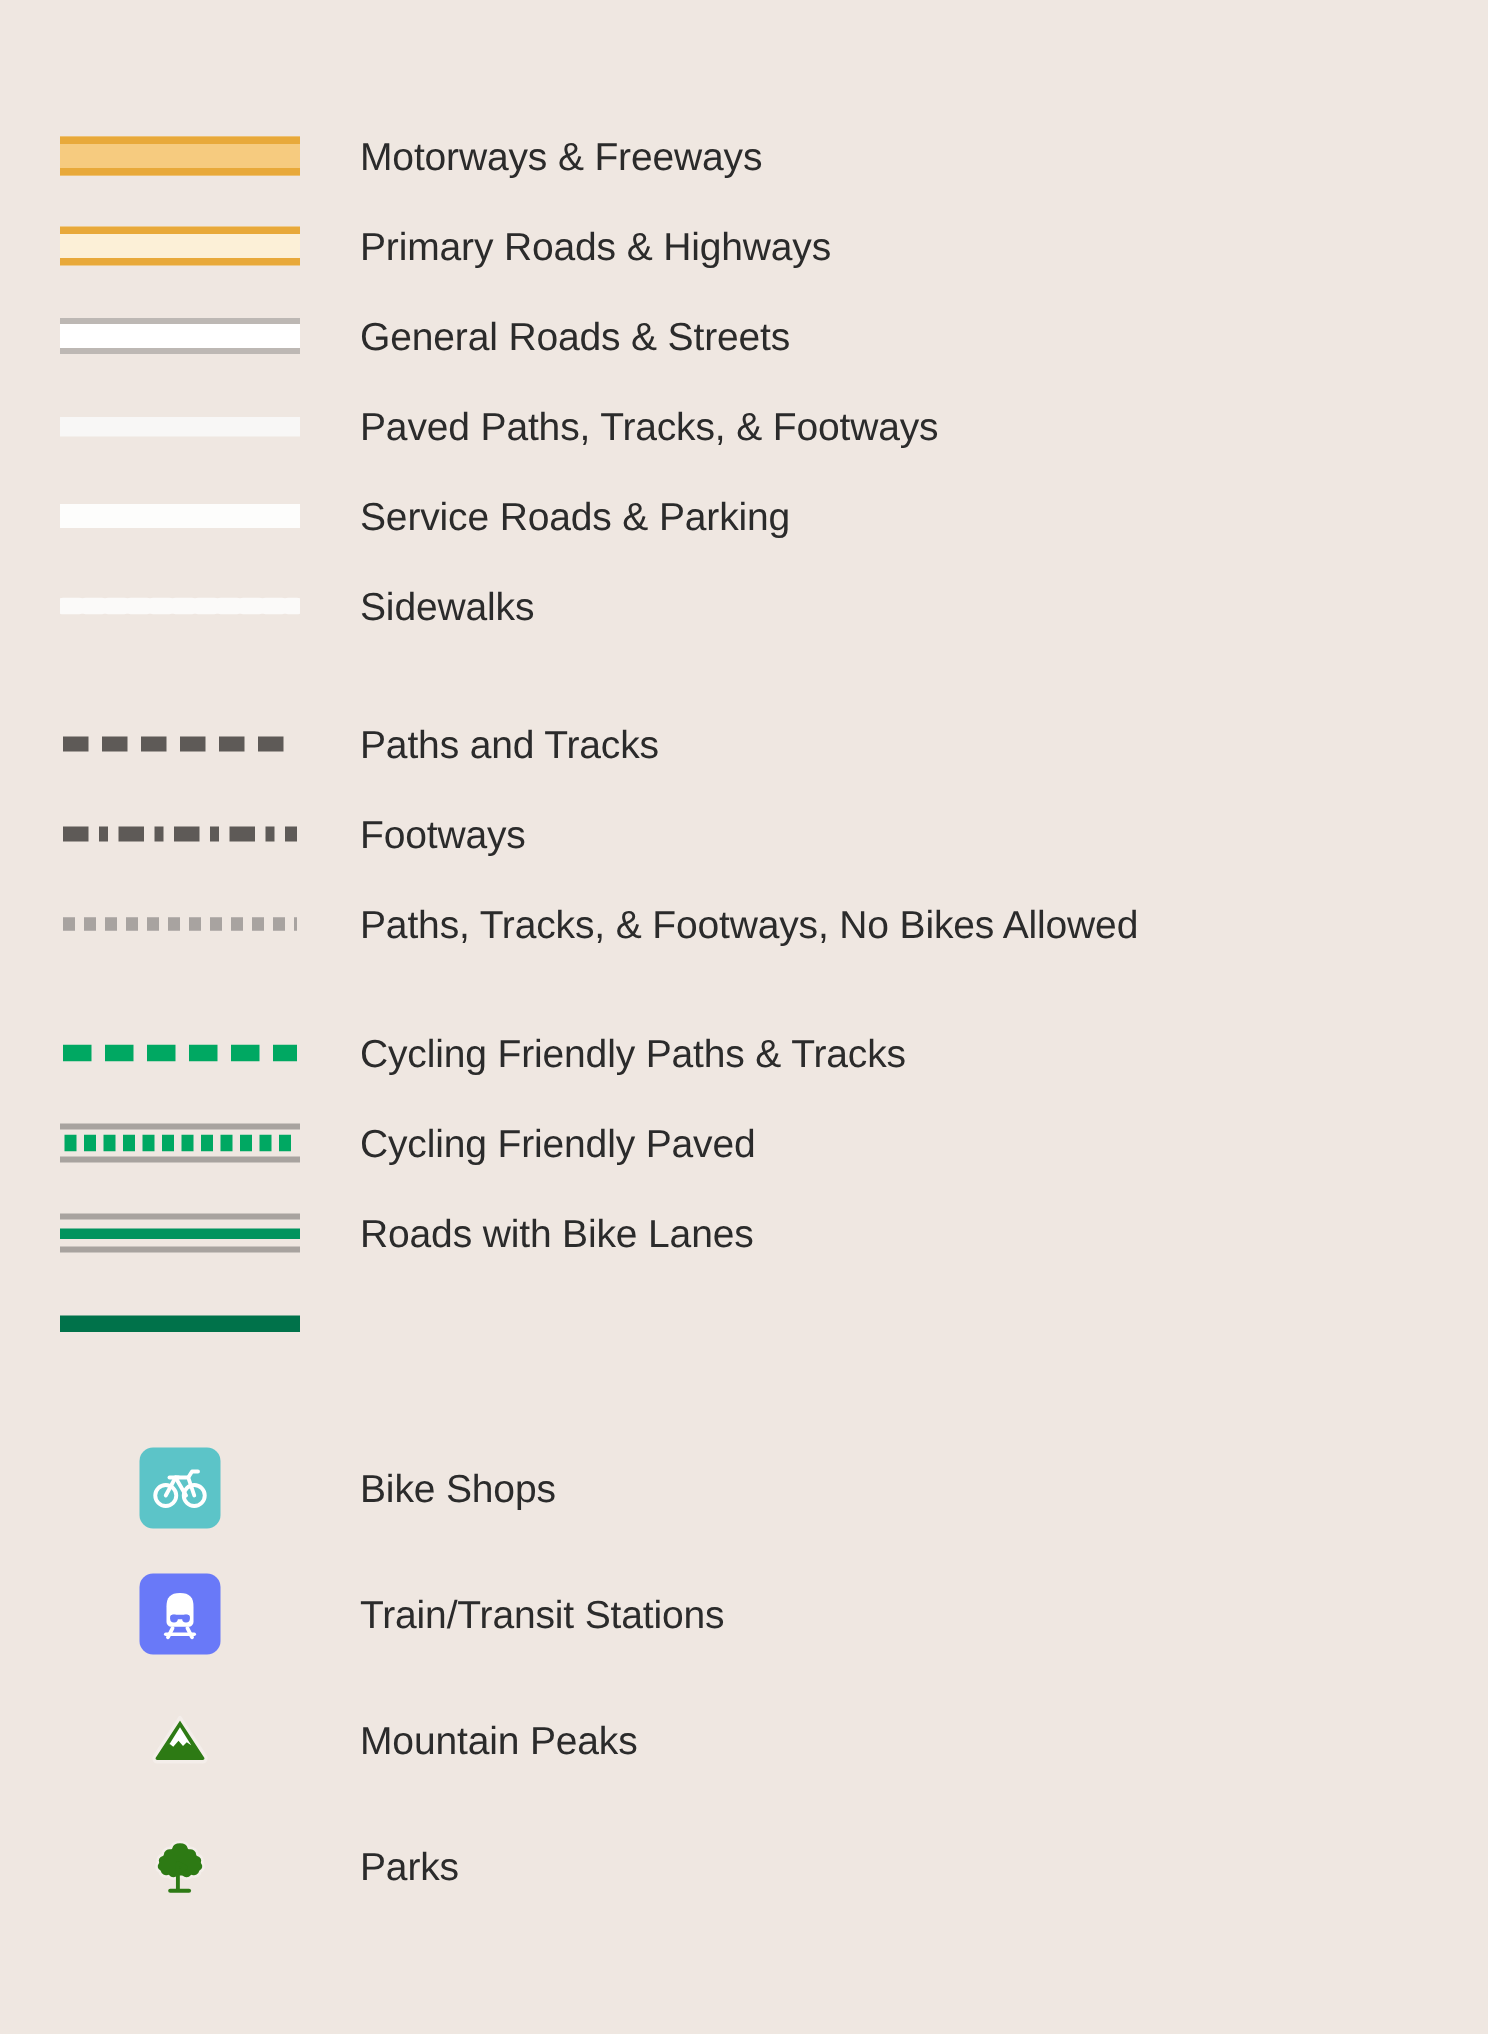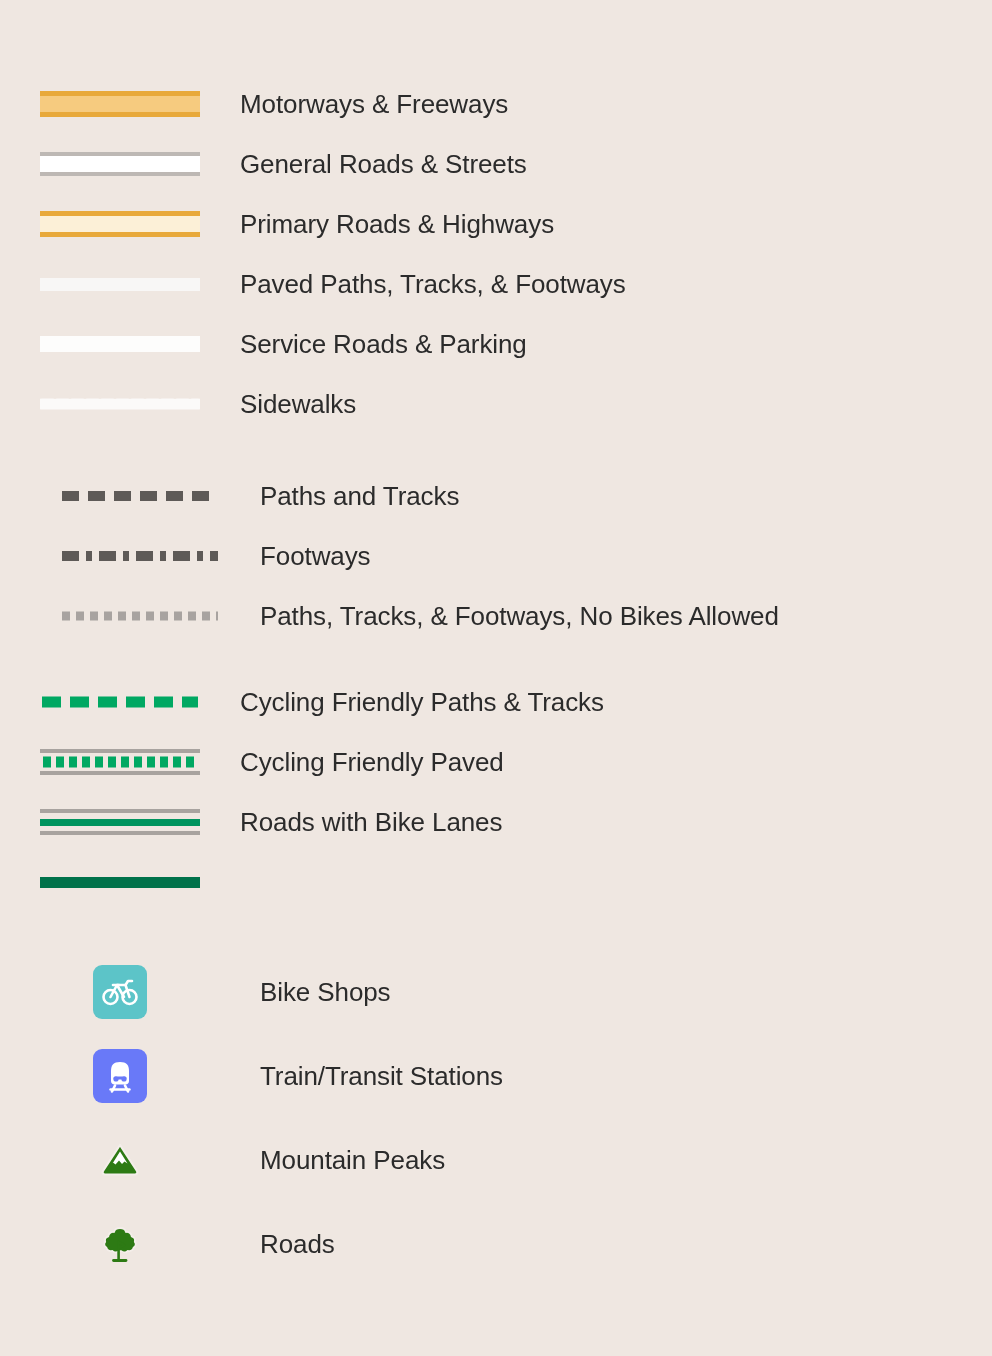--- a/index.html
+++ b/index.html
@@ -147,21 +147,20 @@
     flex: 0 0 240px;
     display: flex;
     align-items: center;
     justify-content: center;
     height: 84px;
   }
   .poi-row {
     display: flex;
     align-items: center;
     height: 84px;
-    gap: 20px;
   }
   .icon-tile {
     width: 54px;
     height: 54px;
     border-radius: 9px;
     display: flex;
     align-items: center;
     justify-content: center;
   }
   .tile-bike { background: #5cc4c8; }
@@ -186,33 +185,33 @@
         <div class="line-box">
             <div class="casing motorway"></div>
           </div>
       </div>
       <div class="label">Motorways &amp; Freeways</div>
     </div>
 
     <div class="row">
       <div class="swatch">
         <div class="line-box">
+            <div class="casing primary"></div>
+          </div>
+      </div>
+      <div class="label">Primary Roads &amp; Highways</div>
+    </div>
+
+    <div class="row">
+      <div class="swatch">
+        <div class="line-box">
             <div class="casing general"></div>
           </div>
       </div>
       <div class="label">General Roads &amp; Streets</div>
-    </div>
-
-    <div class="row">
-      <div class="swatch">
-        <div class="line-box">
-            <div class="casing primary"></div>
-          </div>
-      </div>
-      <div class="label">Primary Roads &amp; Highways</div>
     </div>
 
     <div class="row">
       <div class="swatch">
         <div class="line-box">
             <div class="casing paved"></div>
           </div>
       </div>
       <div class="label">Paved Paths, Tracks, &amp; Footways</div>
     </div>
@@ -231,21 +230,21 @@
         <div class="line-box">
           <svg class="dashsvg" height="14" viewBox="0 0 160 14">
             <line x1="2" y1="7" x2="158" y2="7" stroke="#fbfaf9" stroke-width="11" stroke-linecap="round" stroke-dasharray="11 4"></line>
           </svg>
         </div>
       </div>
       <div class="label">Sidewalks</div>
     </div>
   </div>
 
-  <div class="group" style="top:466px;padding-left:20px;">
+  <div class="group" style="top:466px;">
 
     <div class="row">
       <div class="swatch">
         <div class="line-box">
           <svg class="dashsvg" height="14" viewBox="0 0 160 14">
             <line x1="2" y1="7" x2="158" y2="7" stroke="#5e5a57" stroke-width="10" stroke-dasharray="17 9"></line>
           </svg>
         </div>
       </div>
       <div class="label">Paths and Tracks</div>
@@ -375,17 +374,17 @@
     <div class="poi-row">
       <div class="poi-swatch">
         <div class="icon-plain">
           <svg width="42" height="40" viewBox="0 0 42 40">
             <path d="M21 4 C17.5 4 15.5 5.8 15 8 C12 7.6 9.5 9.6 9.3 12.4 C6.8 13.2 5.5 15.4 6.2 17.8 C4.6 19.6 5.1 22.4 7.4 23.6 C7.9 26.2 10.6 27.7 13.2 26.8 C14.8 28.8 17.9 29 19.8 27.2 L22.2 27.2 C24.1 29 27.2 28.8 28.8 26.8 C31.4 27.7 34.1 26.2 34.6 23.6 C36.9 22.4 37.4 19.6 35.8 17.8 C36.5 15.4 35.2 13.2 32.7 12.4 C32.5 9.6 30 7.6 27 8 C26.5 5.8 24.5 4 21 4 Z" fill="#2d7a14" stroke="#f4eeea" stroke-width="1.8" stroke-linejoin="round"></path>
             <path d="M19.6 36 L19.6 18 L25 21 L19.6 24" fill="none" stroke="#2d7a14" stroke-width="2.6" stroke-linejoin="round" stroke-linecap="round"></path>
             <path d="M14.5 36.5 L27 36.5" stroke="#2d7a14" stroke-width="2.8" stroke-linecap="round"></path>
           </svg>
         </div>
       </div>
-      <div class="label">Roads</div>
+      <div class="label">Parks</div>
     </div>
   </div>
 
 </div>
 
 </body></html>

